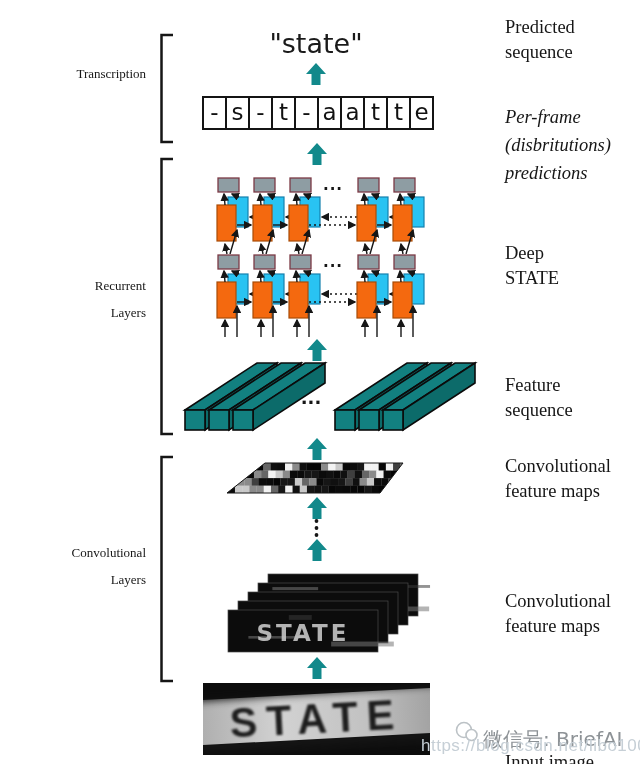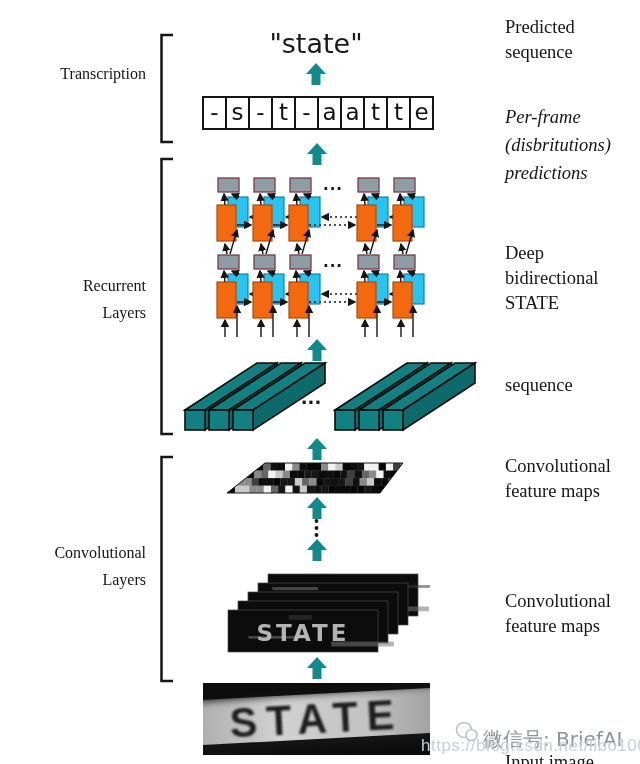--- a/index.html
+++ b/index.html
@@ -1,21 +1,21 @@
 <!DOCTYPE html>
 <html><head>
 <meta charset="utf-8">
 <style>
   html,body{margin:0;padding:0;background:#fff;}
   .stage{position:relative;width:640px;height:764px;background:#ffffff;overflow:hidden;
          font-family:"Liberation Serif",serif;color:#161616;}
   #diagram-svg{position:absolute;left:0;top:0;}
 
   .llabel{position:absolute;left:0;width:146px;text-align:right;
-          font-size:16px;line-height:27px;color:#161616;}
+          font-size:13px;line-height:27px;color:#161616;}
   #l-trans{top:60px;} #l-recur{top:272px;} #l-conv{top:539px;}
 
   .rlabel{position:absolute;left:505px;width:135px;text-align:left;
           font-size:18.5px;line-height:25px;color:#161616;}
   #r-pred{top:15px;} #r-perframe{top:103px;line-height:28px;font-style:italic;}
   #r-lstm{top:208px;margin-top:33px;} #r-featseq{top:373px;}
   #r-convmaps1{top:454px;} #r-convmaps2{top:589px;} #r-input{top:707px;margin-top:43px;}
 
   .state-text{position:absolute;left:216px;top:28px;width:200px;text-align:center;
               font-family:"DejaVu Sans",sans-serif;font-size:27px;color:#1a1a1a;}
@@ -322,24 +322,24 @@
     <div>Predicted</div>
     <div>sequence</div>
   </div>
   <div class="rlabel" id="r-perframe">
     <div>Per-frame</div>
     <div>(disbritutions)</div>
     <div>predictions</div>
   </div>
   <div class="rlabel" id="r-lstm">
     <div>Deep</div>
-    <div>bidirectional</div>
     <div>STATE</div>
   </div>
   <div class="rlabel" id="r-featseq">
+    <div>Feature</div>
     <div>sequence</div>
   </div>
   <div class="rlabel" id="r-convmaps1">
     <div>Convolutional</div>
     <div>feature maps</div>
   </div>
   <div class="rlabel" id="r-convmaps2">
     <div>Convolutional</div>
     <div>feature maps</div>
   </div>

